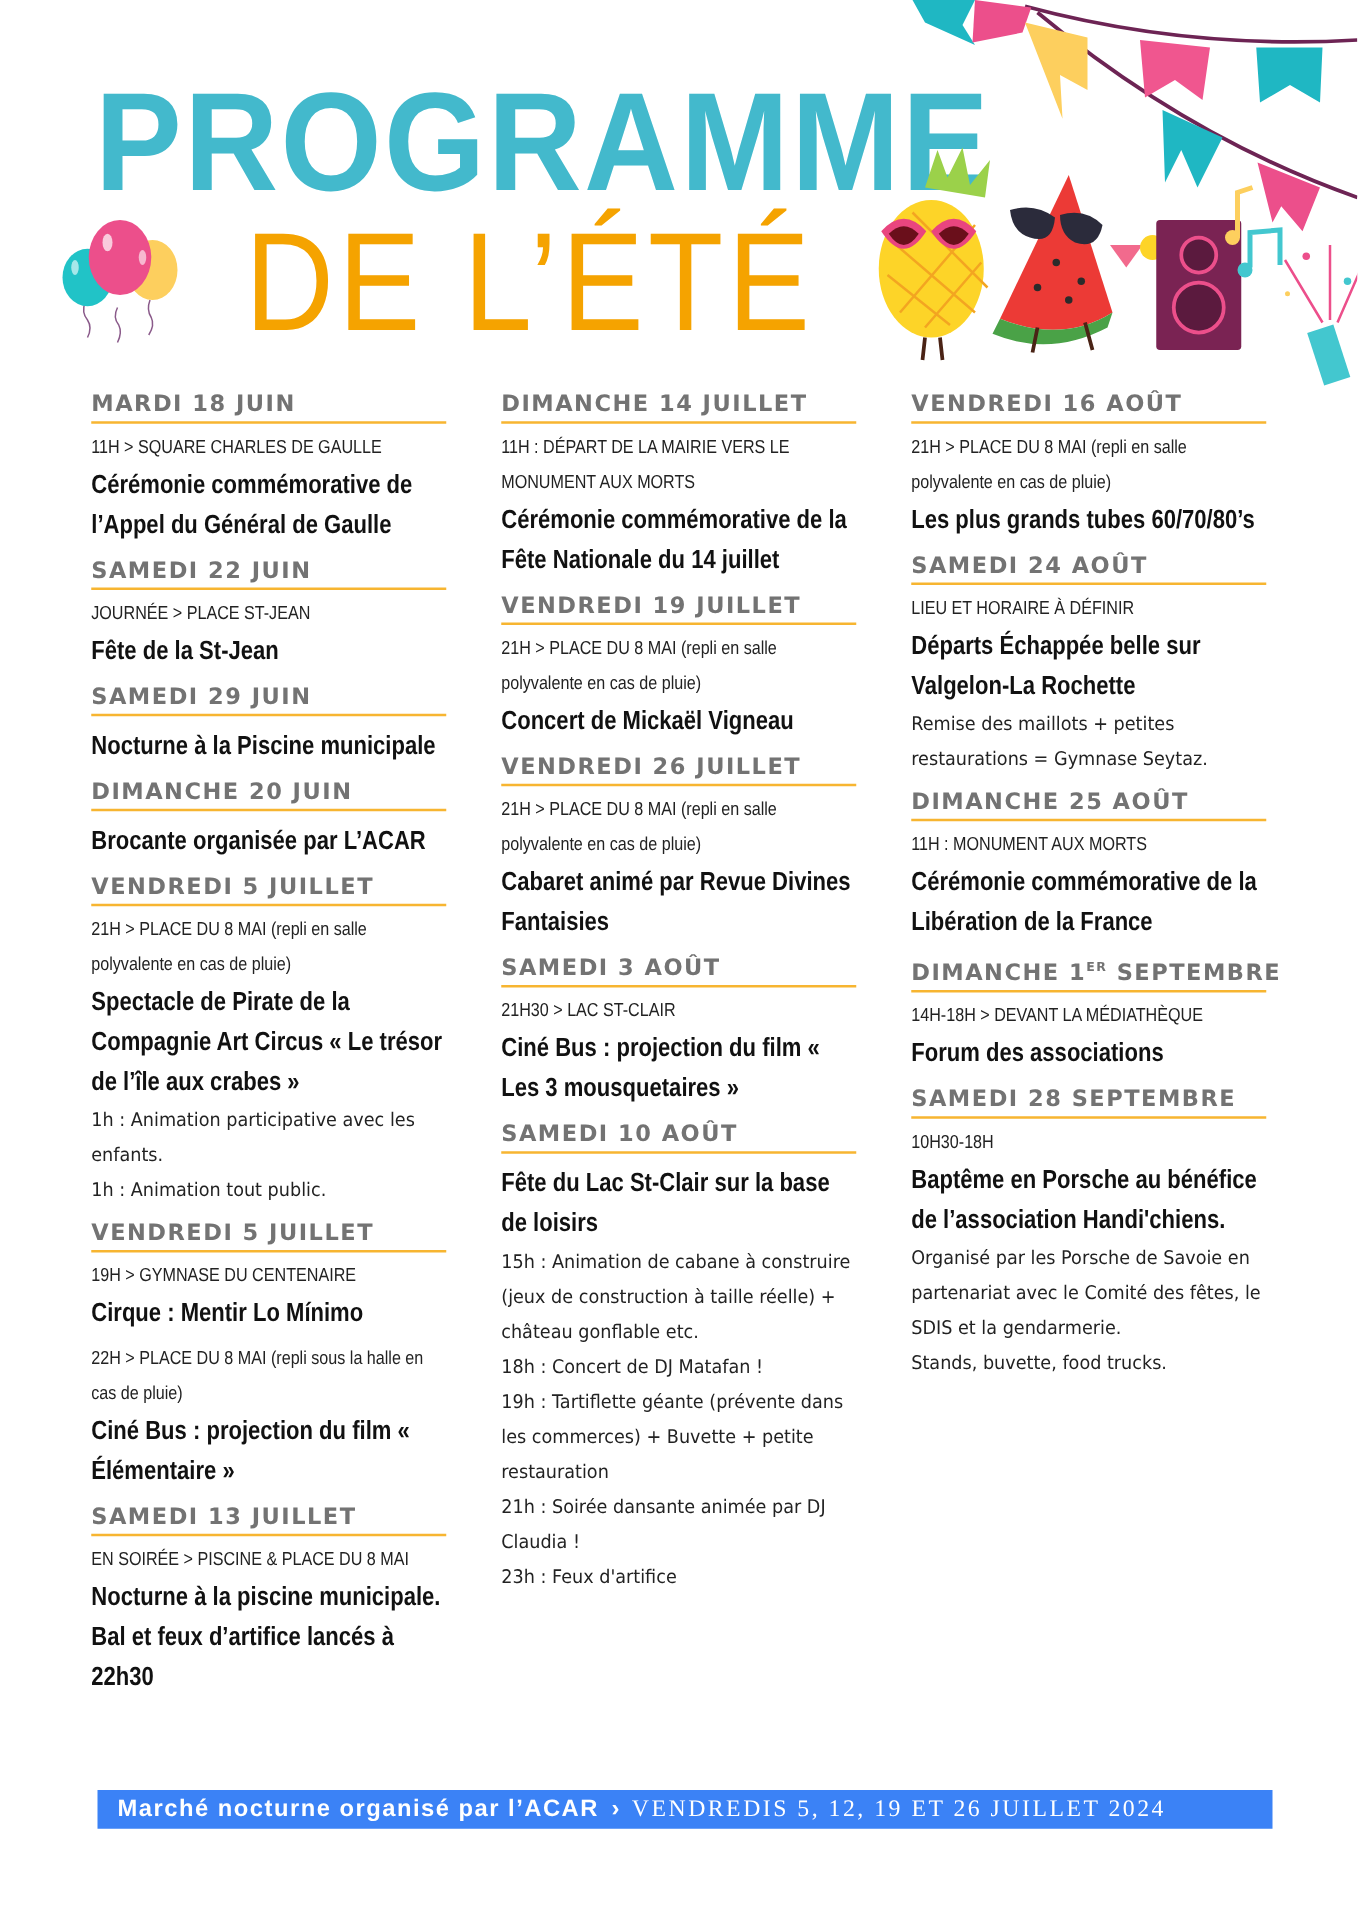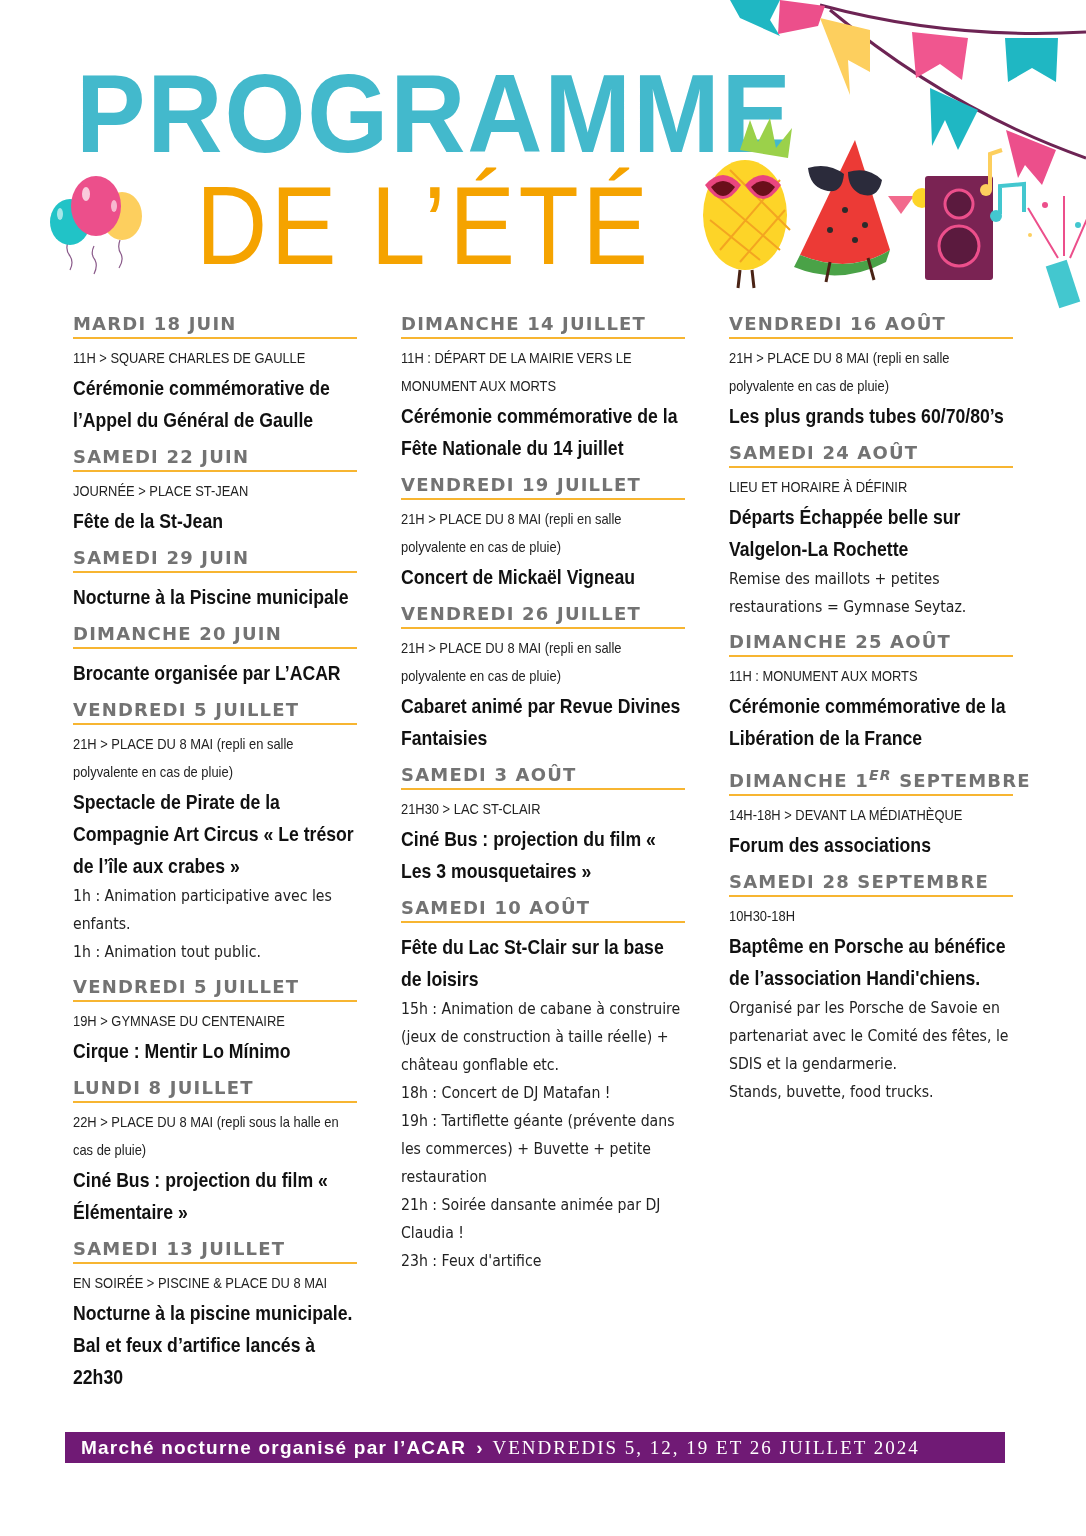--- a/index.html
+++ b/index.html
@@ -18,32 +18,32 @@
     .col { position: absolute; top: 312px; width: 284px; }
     .col-1 { left: 73px; }
     .col-2 { left: 401px; }
     .col-3 { left: 729px; }
 
     .event { margin-bottom: 9px; }
     .date { font-family: "DejaVu Sans", sans-serif; font-weight: 700; color: #737373;
             font-size: 18px; letter-spacing: 1.2px; line-height: 24px;
             border-bottom: 2px solid #f7b531; padding-bottom: 1px; margin-bottom: 8px;
             white-space: nowrap; }
-    .date sup { font-size: 14px; vertical-align: 7px; font-style: italic; }
+    .date sup { font-size: 10px; vertical-align: 7px; }
     .loc { font-family: "Liberation Sans", sans-serif; font-size: 15px; line-height: 28px;
            color: #222; text-transform: none; transform: scaleX(0.86); transform-origin: left top;
            width: 116%; margin-top: -3px; }
     .ev-title { font-family: "Liberation Sans", sans-serif; font-weight: 700; font-size: 21px;
                 line-height: 32px; color: #111; transform: scaleX(0.84); transform-origin: left top;
                 width: 119%; }
     .desc { font-family: "DejaVu Sans", sans-serif; font-size: 15px; line-height: 28px;
             color: #222; transform: scaleX(0.94); transform-origin: left top; width: 106%; }
 
-    .footer-bar { position: absolute; left: 65px; top: 1432px; width: 940px; height: 31px;
-                  background: #701a75; color: #fff; display: flex; align-items: center;
+    .footer-bar { position: absolute; left: 78px; top: 1432px; width: 940px; height: 31px;
+                  background: #3b82f6; color: #fff; display: flex; align-items: center;
                   padding-left: 16px; box-sizing: border-box; white-space: nowrap; overflow: hidden; }
     .footer-bold { font-weight: 700; font-size: 19px; letter-spacing: 1.2px; }
     .footer-arrow { font-weight: 700; font-size: 19px; margin: 0 10px; }
     .footer-dates { font-size: 19px; letter-spacing: 2px; font-family: Liberation Serif, serif; }
   </style>
 </head>
 <body>
 
 <div class="title-1">PROGRAMME</div>
 <div class="title-2">DE L’ÉTÉ</div>
@@ -140,21 +140,20 @@
     <div class="ev-title">Spectacle de Pirate de la Compagnie Art Circus « Le trésor de l’île aux crabes »</div>
     <div class="desc">1h : Animation participative avec les enfants.</div>
     <div class="desc">1h : Animation tout public.</div>
   </div>
   <div class="event">
     <div class="date">VENDREDI 5 JUILLET</div>
     <div class="loc">19H &gt; GYMNASE DU CENTENAIRE</div>
     <div class="ev-title">Cirque : Mentir Lo Mínimo</div>
   </div>
   <div class="event">
-    <div class="date">LUNDI 8 JUILLET</div>
     <div class="loc">22H &gt; PLACE DU 8 MAI (repli sous la halle en cas de pluie)</div>
     <div class="ev-title">Ciné Bus : projection du film « Élémentaire »</div>
   </div>
   <div class="event">
     <div class="date">SAMEDI 13 JUILLET</div>
     <div class="loc">EN SOIRÉE &gt; PISCINE &amp; PLACE DU 8 MAI</div>
     <div class="ev-title">Nocturne à la piscine municipale. Bal et feux d’artifice lancés à 22h30</div>
   </div>
 </div>
 

